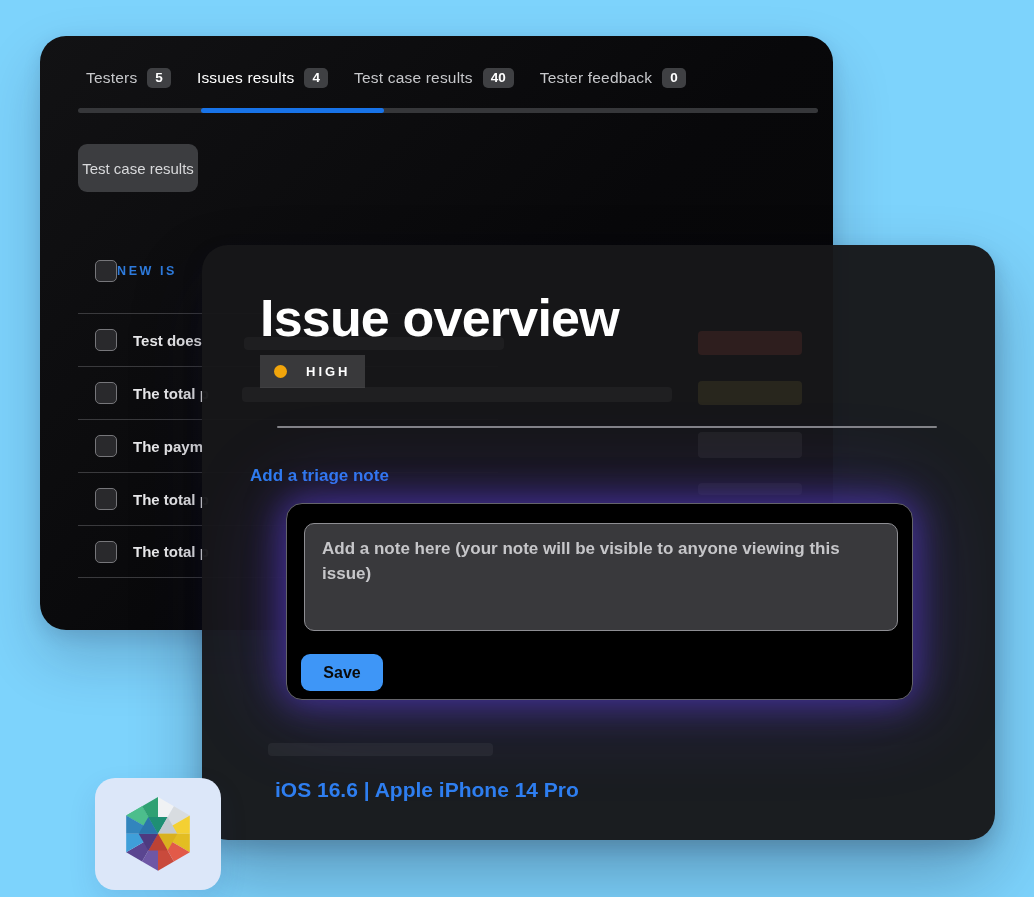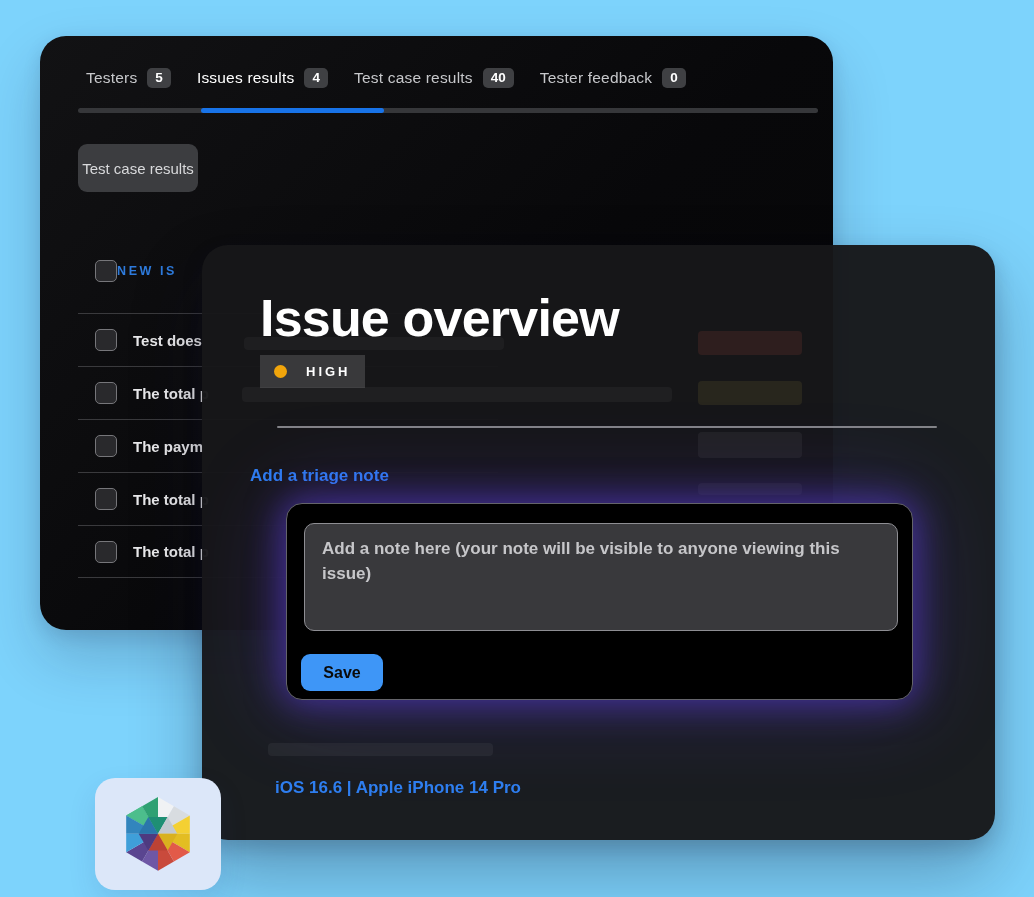--- a/index.html
+++ b/index.html
@@ -71,21 +71,21 @@
   .note-input { position:absolute; left:17px; top:19px; width:594px; height:108px;
     background:#39393c; border:1px solid #8e8e93; border-radius:10px; resize:none;
     padding:13px 17px; color:#e6e6e8; font-size:17px; font-weight:700; line-height:1.45;
     font-family:"Liberation Sans", sans-serif; outline:none; }
   .note-input::placeholder { color:#c6c6c9; font-weight:700; }
   .save-btn { position:absolute; left:14px; top:150px; width:82px; height:37px;
     background:#3E96F7; border:none; border-radius:9px; color:#0a0a0a;
     font-size:16px; font-weight:700; cursor:pointer; font-family:"Liberation Sans", sans-serif; }
 
   .device-link { position:absolute; left:73px; top:533px; color:#2E7EF0;
-    font-size:17px; font-weight:700; cursor:pointer; }
+    font-size:21px; font-weight:700; cursor:pointer; }
 
   
   .logo-card { position:absolute; left:95px; top:778px; width:126px; height:112px;
     background:#dce7f9; border-radius:20px; display:flex; align-items:center; justify-content:center;
     box-shadow:0 12px 28px rgba(40,60,120,.12); z-index:5; }
 </style>
 </head>
 <body>
 
 <div class="stage">

